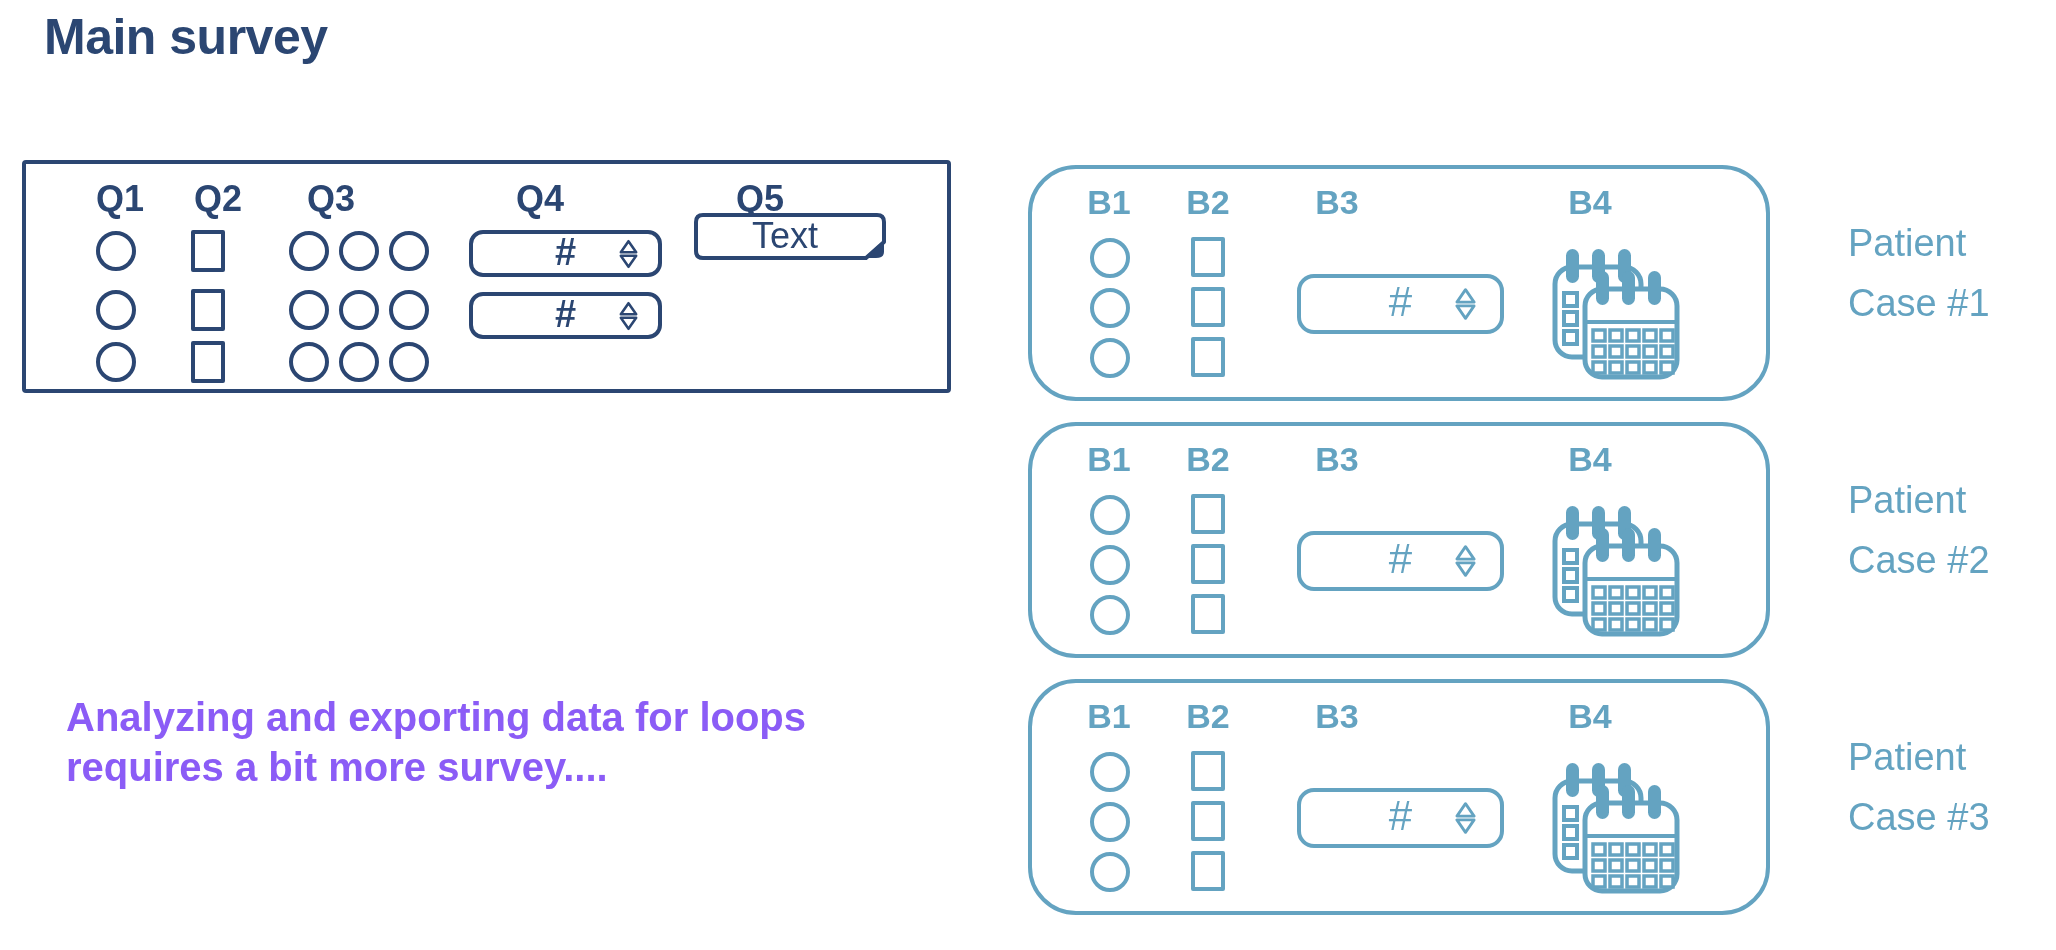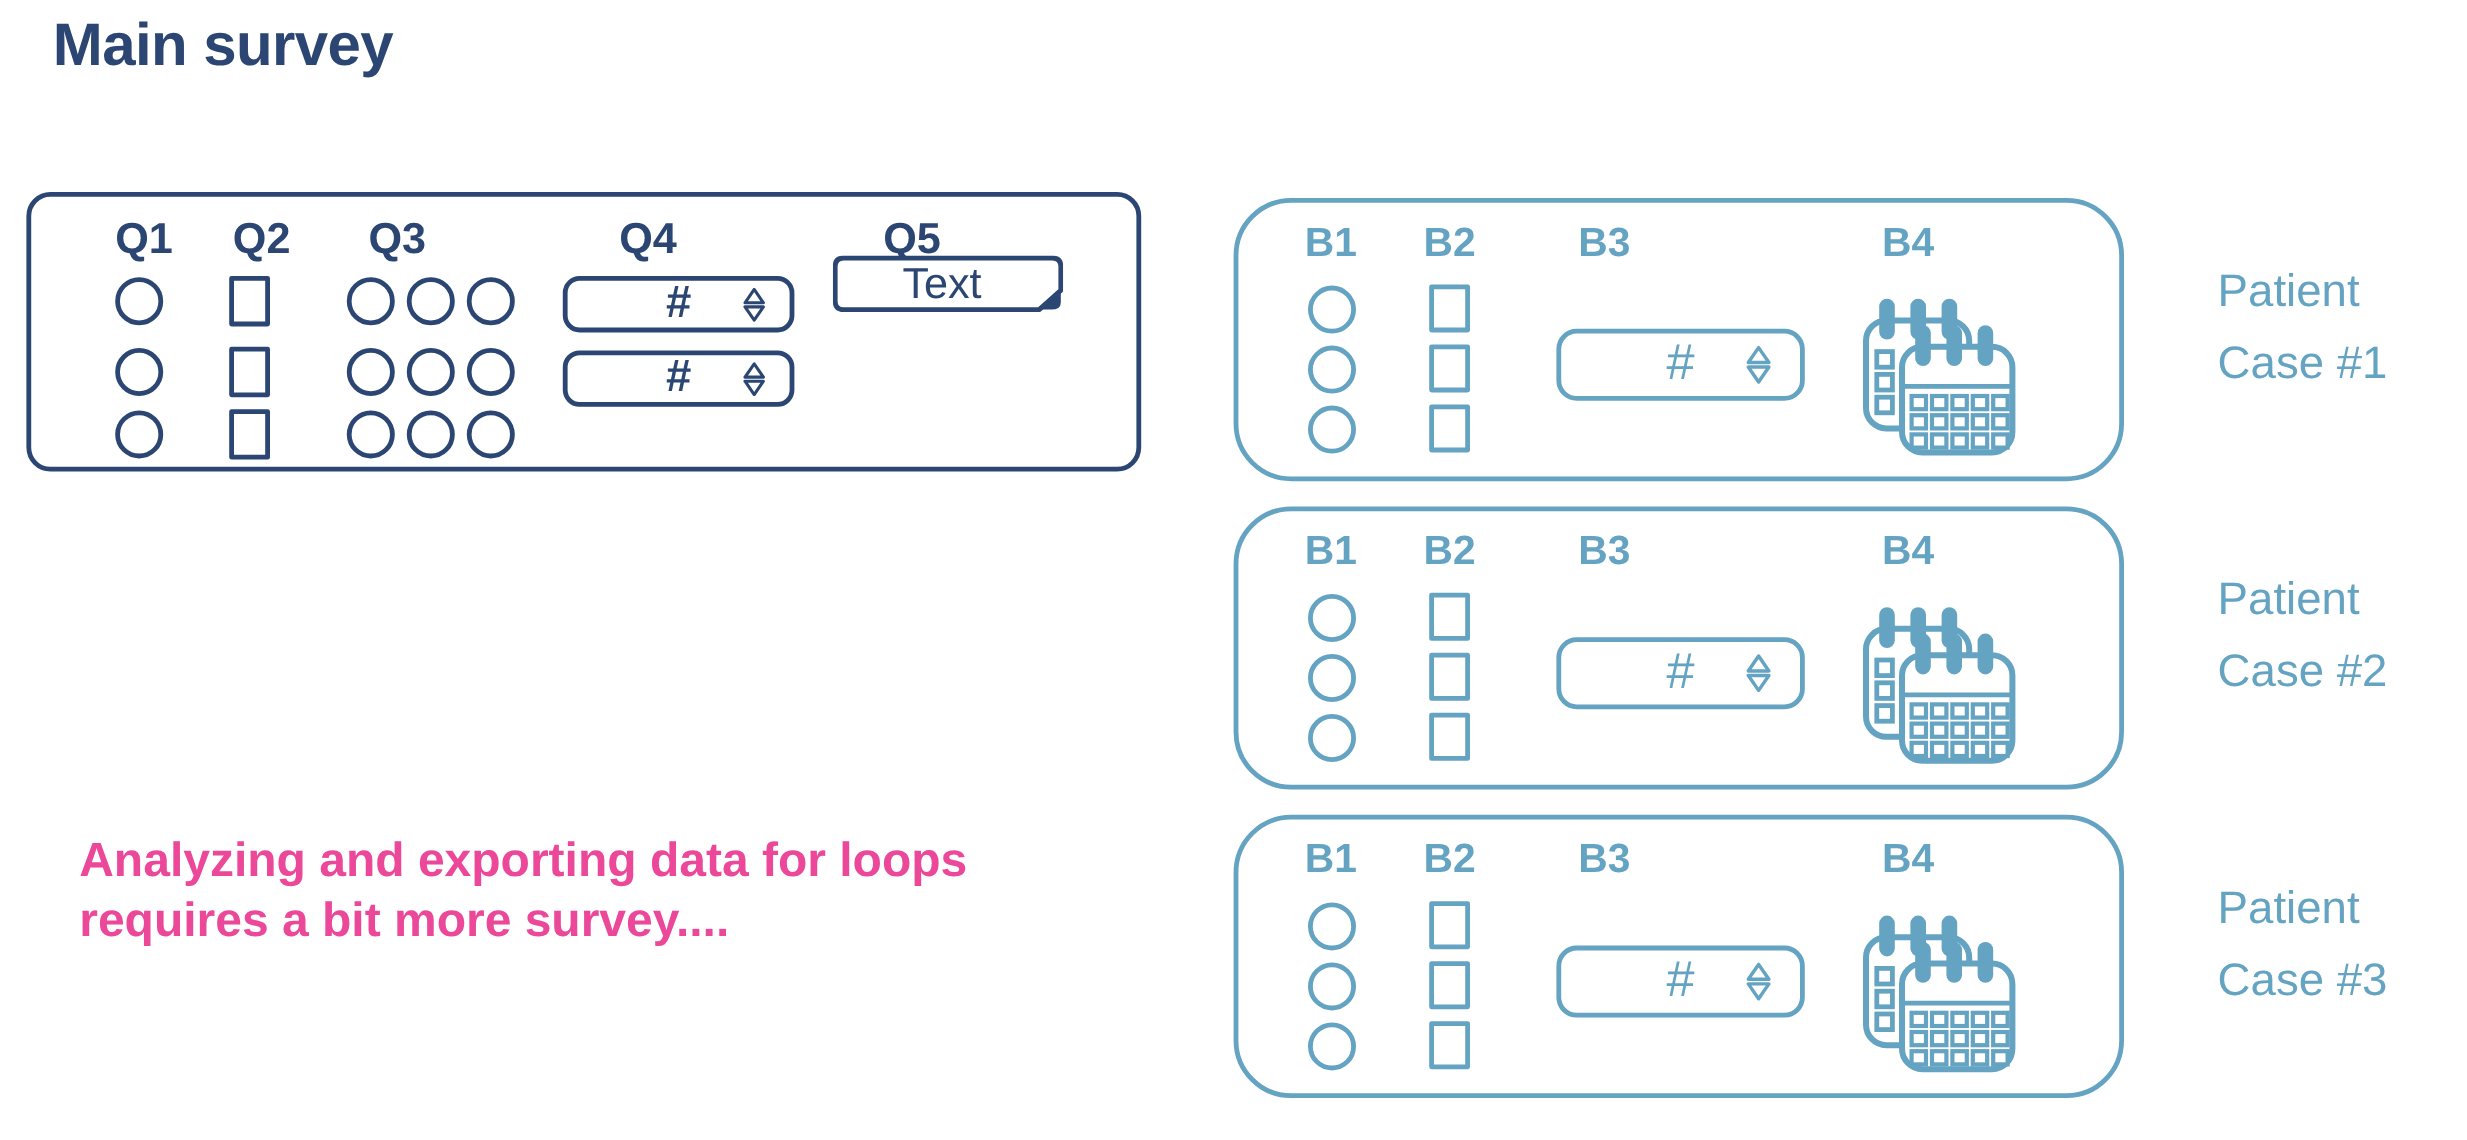--- a/index.html
+++ b/index.html
@@ -11,21 +11,21 @@
   }
 
   
   .title { position:absolute; font-size:50px; font-weight:bold; letter-spacing:-0.5px; white-space:nowrap; }
   .title.navy { color:var(--navy); left:44px; top:8px; }
   .title.teal { color:var(--teal); left:1026px; top:22px; }
 
   
   .main-panel {
     position:absolute; left:22px; top:160px; width:929px; height:233px;
-    border:4px solid var(--navy); border-radius:20px; color:var(--navy); background:#fff;
+    border:4px solid var(--navy); border-radius:4px; color:var(--navy); background:#fff;
   }
   .q-label, .b-label {
     position:absolute; top:14px; transform:translateX(-50%);
     font-size:36px; font-weight:bold; white-space:nowrap;
   }
   .radio {
     position:absolute; width:40px; height:40px; border:4px solid currentColor;
     border-radius:50%; background:#fff;
   }
   .checkbox {
@@ -57,21 +57,21 @@
   .loop-row .b3-box { left:265px; top:105px; width:207px; height:60px; border-radius:17px; }
   .b3-box .hash { font-size:42px; font-weight:normal; }
   .calendar { position:absolute; left:520px; top:76px; }
   .case-label {
     position:absolute; left:820px; top:48px; font-size:38px; color:var(--teal);
     line-height:60px; white-space:nowrap;
   }
 
   
   .caption {
-    position:absolute; left:66px; top:692px; color:#ec4899;
+    position:absolute; left:66px; top:692px; color:#8b5cf6;
     font-size:40px; font-weight:bold; line-height:50px; white-space:nowrap;
   }
 </style>
 </head>
 <body>
 
 <svg width="0" height="0" style="position:absolute">
   <defs>
     <g id="spinner-glyph">
       <path d="M11 2 L20 15 H2 Z" fill="#ffffff" stroke="currentColor" stroke-width="3" stroke-linejoin="round"></path>

